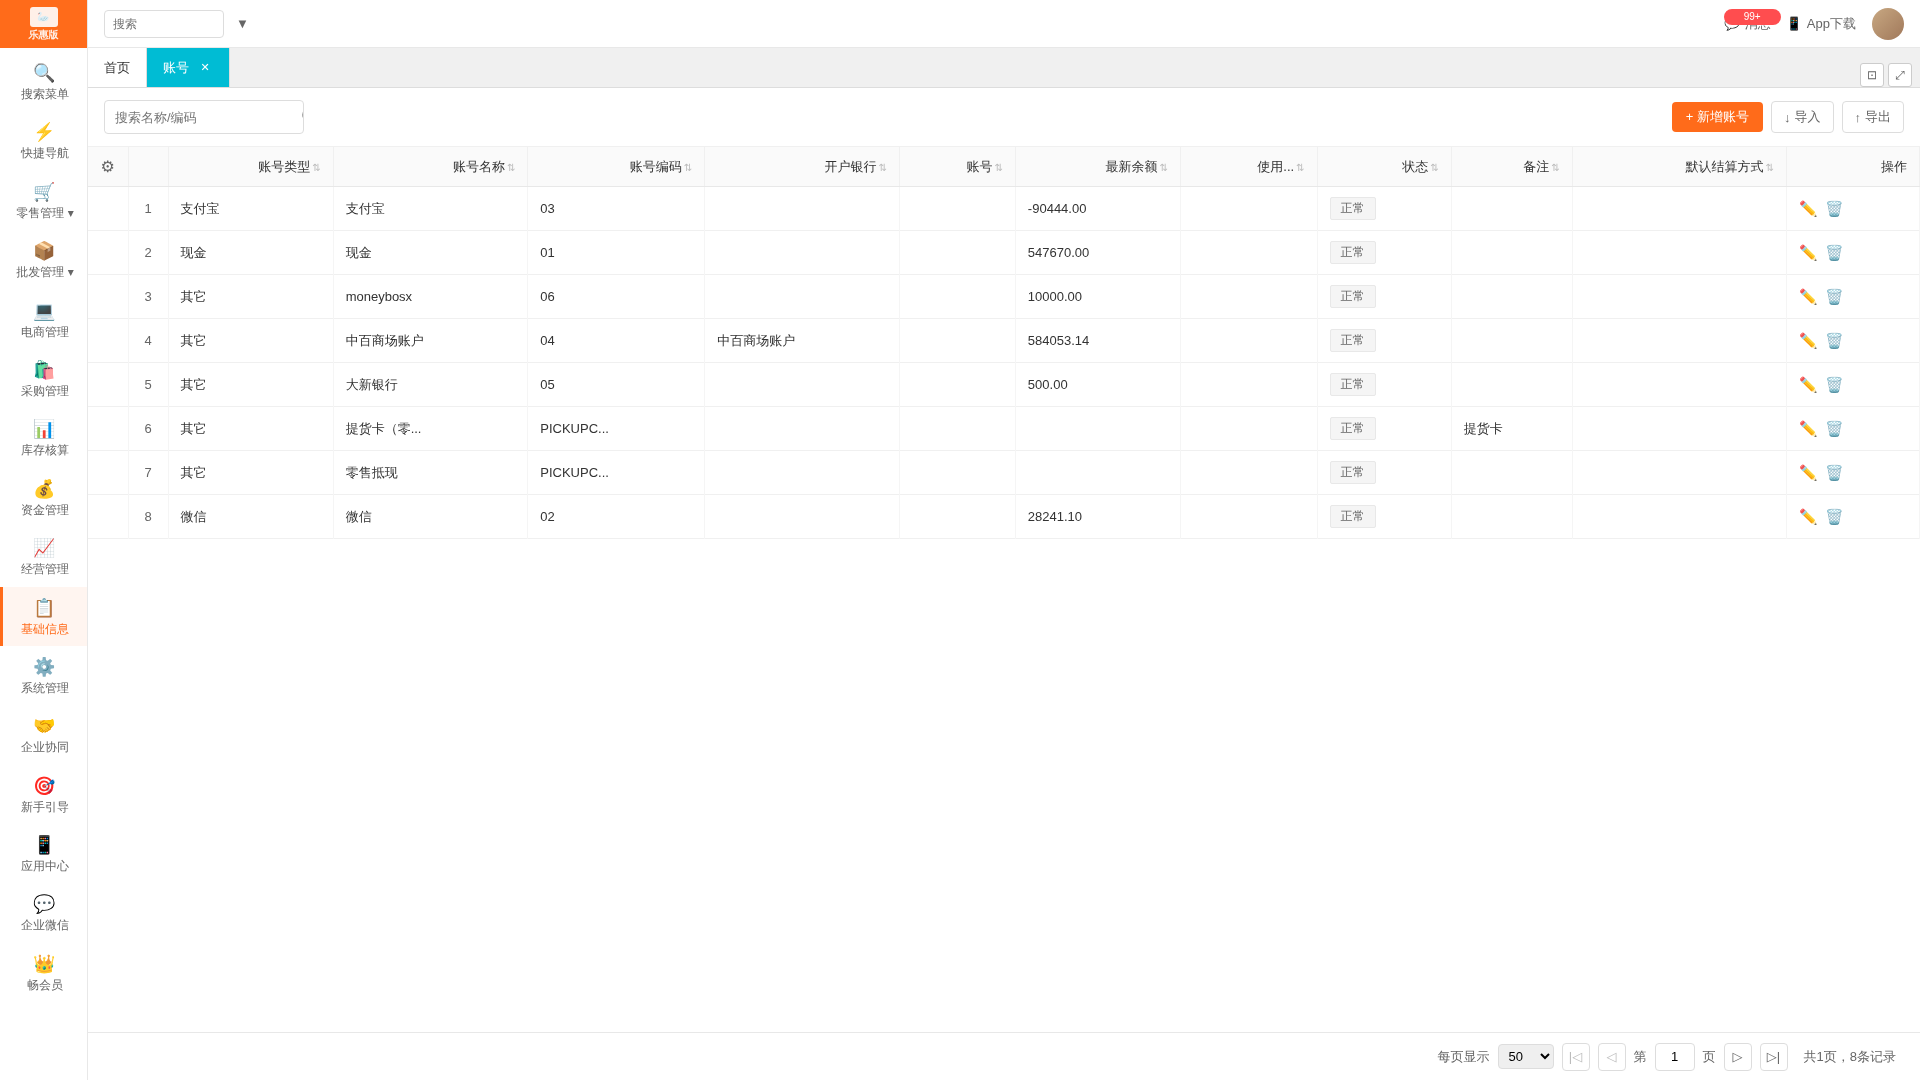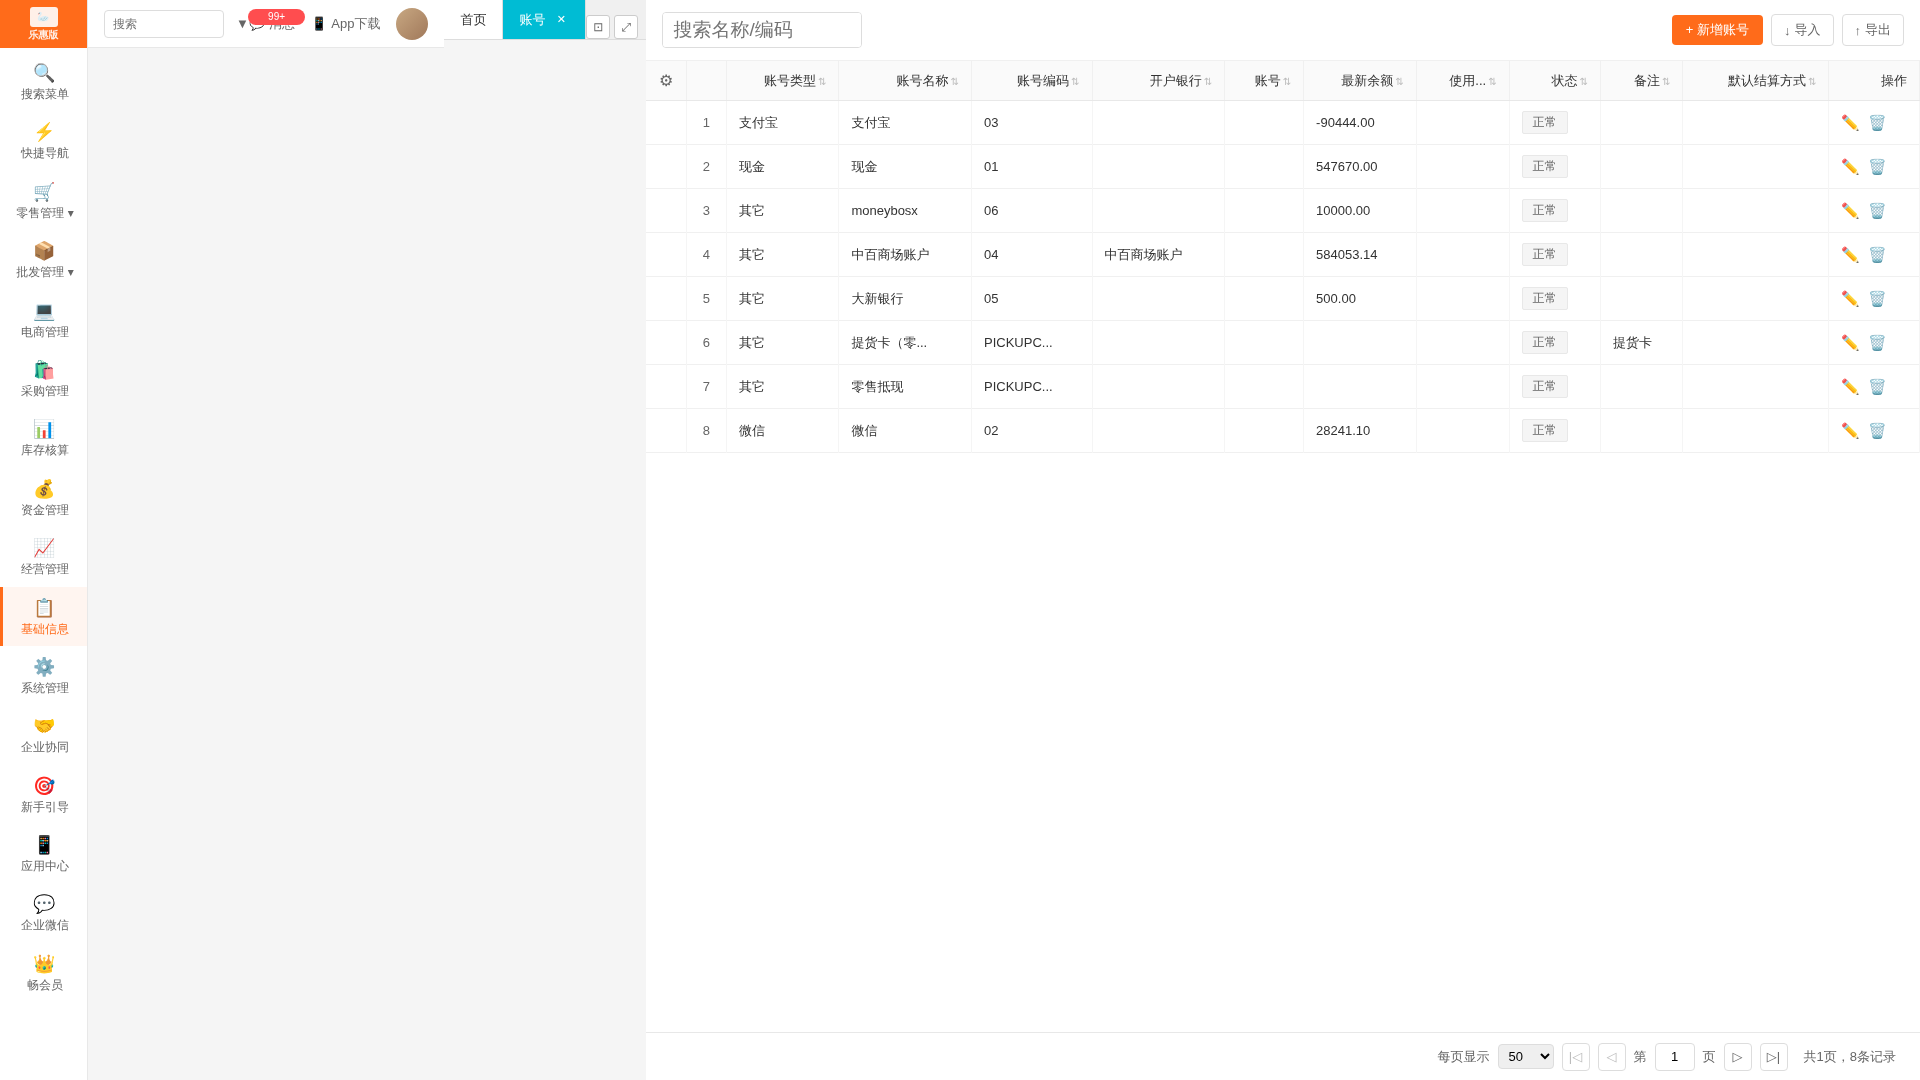--- a/index.html
+++ b/index.html
@@ -62,21 +62,21 @@
       transition: all 0.2s;
     }
     .sidebar-item.active { background: #fff5f0; color: #ff6b1a; border-left-color: #ff6b1a; }
     .sidebar-item-icon { font-size: 18px; margin-bottom: 3px; }
     .sidebar-item-label { text-align: center; line-height: 1.2; }
 
     
     .main {
       flex: 1;
       display: flex;
-      flex-direction: row;
+      flex-direction: column;
       height: 100%;
       overflow: hidden;
     }
 
     
     .top-header {
       height: 48px;
       background: #fff;
       border-bottom: 1px solid #e8e8e8;
       display: flex;
@@ -229,21 +229,21 @@
       align-items: center;
       border: 1px solid #ddd;
       border-radius: 4px;
       overflow: hidden;
       width: 200px;
     }
     .search-input {
       border: none;
       outline: none;
       padding: 6px 10px;
-      font-size: 19px;
+      font-size: 13px;
       flex: 1;
       color: #999;
     }
     .search-btn {
       width: 32px;
       height: 32px;
       background: none;
       border: none;
       cursor: pointer;
       display: flex;

